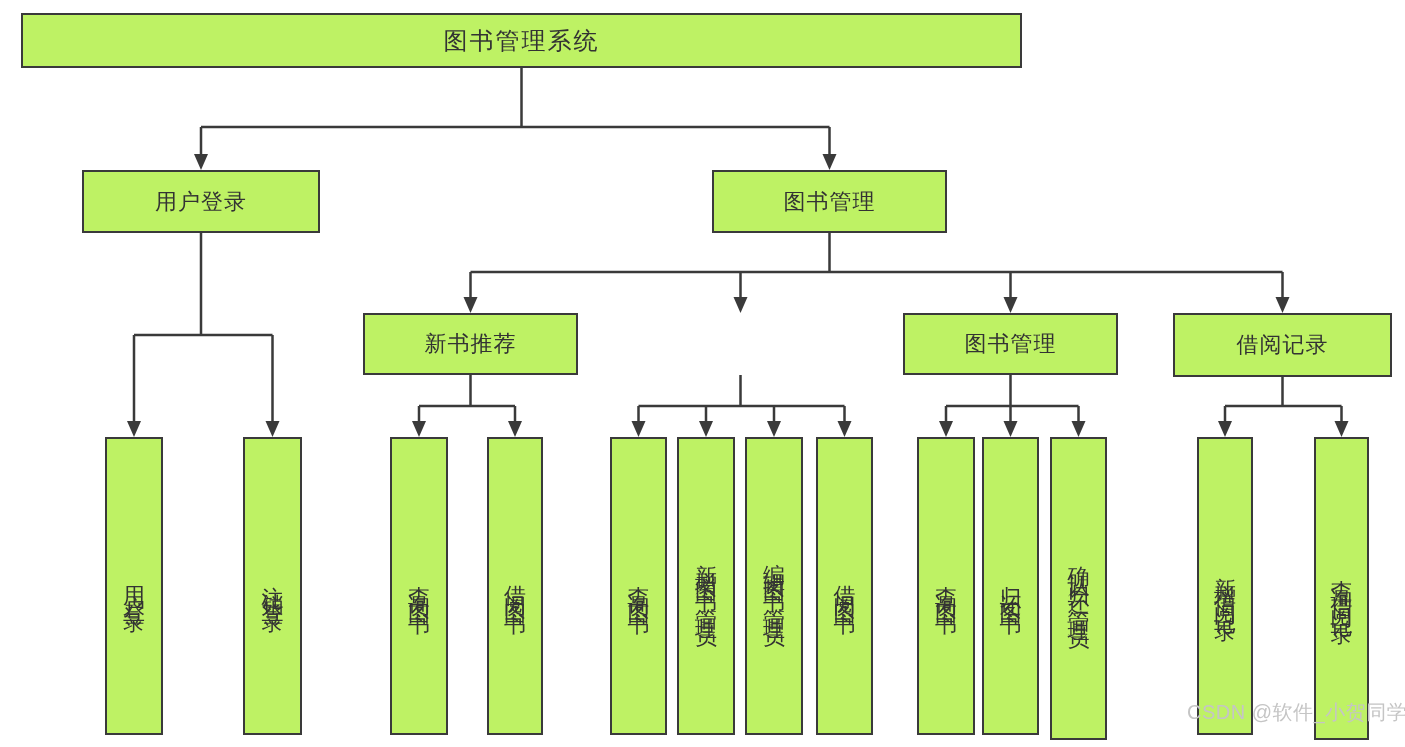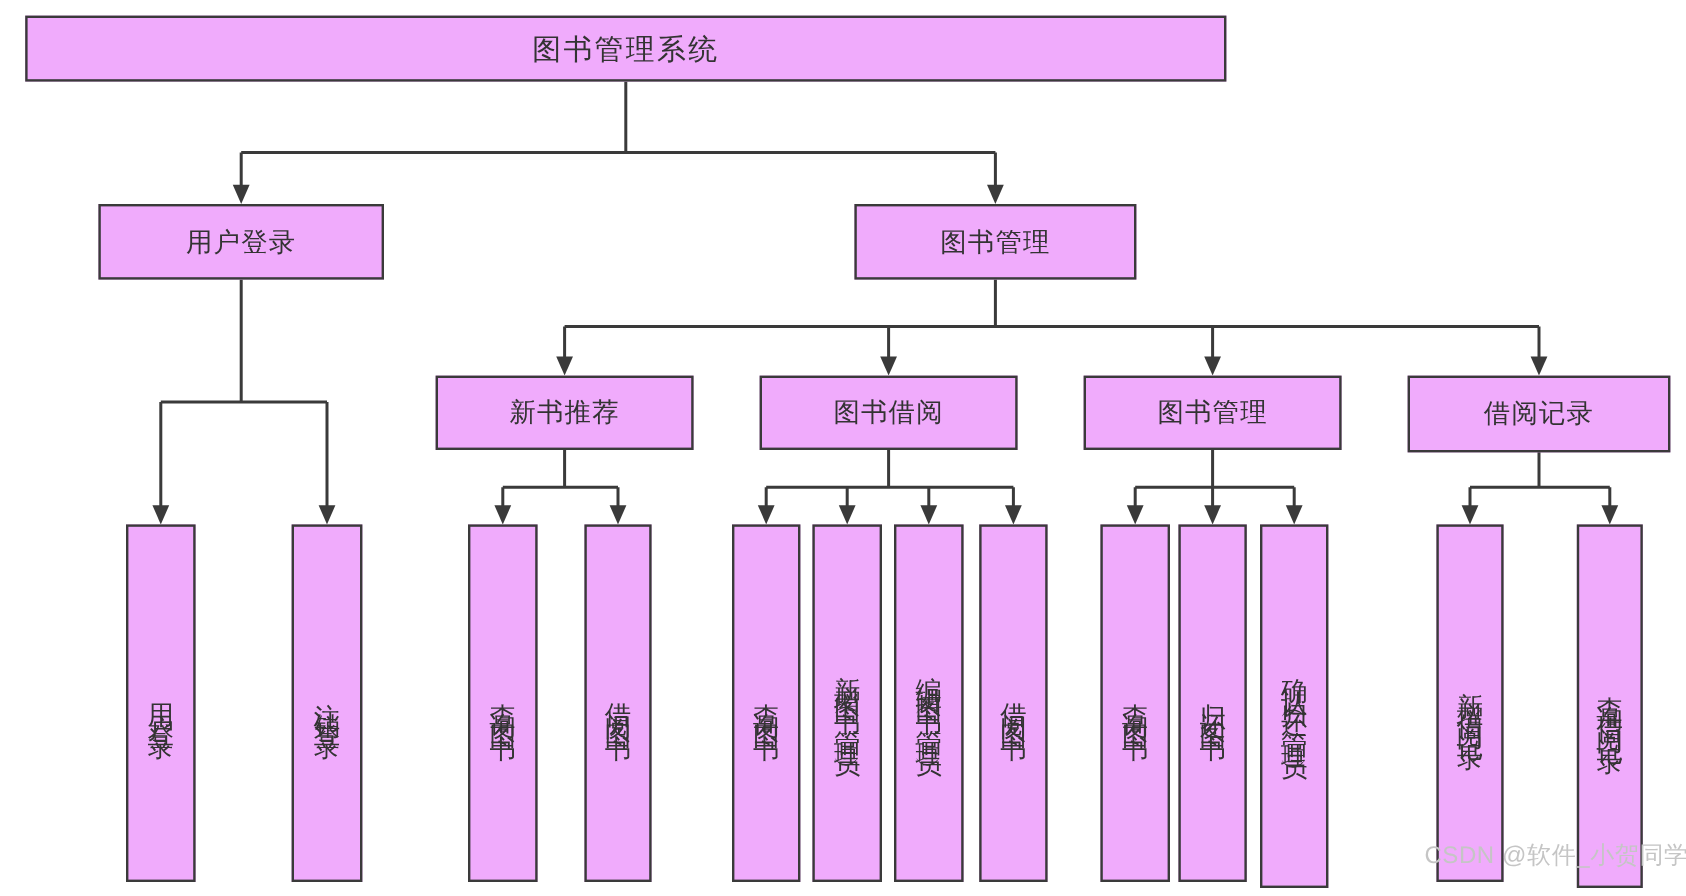--- a/index.html
+++ b/index.html
@@ -7,21 +7,21 @@
     position:relative;
     width:1405px;height:747px;
     background:#ffffff;
     font-family:"Liberation Sans","DejaVu Sans",sans-serif;
     overflow:hidden;
   }
   .connectors{position:absolute;left:0;top:0;width:1405px;height:747px;}
   .node{
     position:absolute;
     box-sizing:border-box;
-    background:#f0abfc;
+    background:#bef264;
     border:2.5px solid #3a3a3a;
     color:#333333;
     display:flex;
     align-items:center;
     justify-content:center;
     text-align:center;
   }
   .hbox{font-size:22px;letter-spacing:1px;}
   .rootbox{font-size:24px;letter-spacing:2px;}
   .vbox span{
@@ -96,21 +96,20 @@
       <polygon points="1334.5,421 1348.5,421 1341.5,437" fill="#3a3a3a" stroke="none"></polygon>
     </g>
   </svg>
 
   <div class="node hbox rootbox" style="left:21px;top:13px;width:1001px;height:55px;">图书管理系统</div>
 
   <div class="node hbox" style="left:82px;top:170px;width:238px;height:63px;">用户登录</div>
   <div class="node hbox" style="left:712px;top:170px;width:235px;height:63px;">图书管理</div>
 
   <div class="node hbox" style="left:363px;top:313px;width:215px;height:62px;">新书推荐</div>
-  <div class="node hbox" style="left:633px;top:313px;width:215px;height:62px;">图书借阅</div>
   <div class="node hbox" style="left:903px;top:313px;width:215px;height:62px;">图书管理</div>
   <div class="node hbox" style="left:1173px;top:313px;width:219px;height:64px;">借阅记录</div>
 
   <div class="node vbox" style="left:105px;top:437px;width:58px;height:298px;">
     <span>用户登录</span>
     </div>
   <div class="node vbox" style="left:243px;top:437px;width:59px;height:298px;">
     <span>注销登录</span>
     </div>
 

